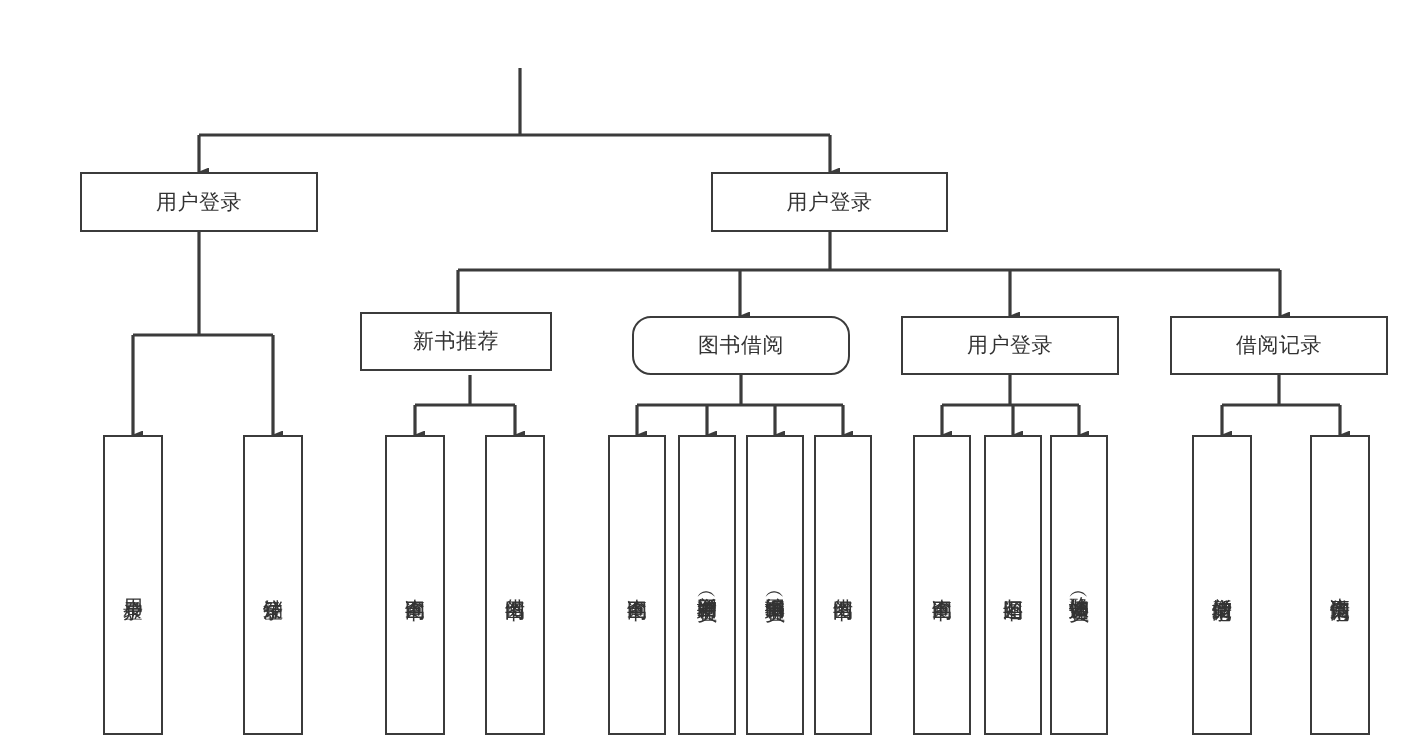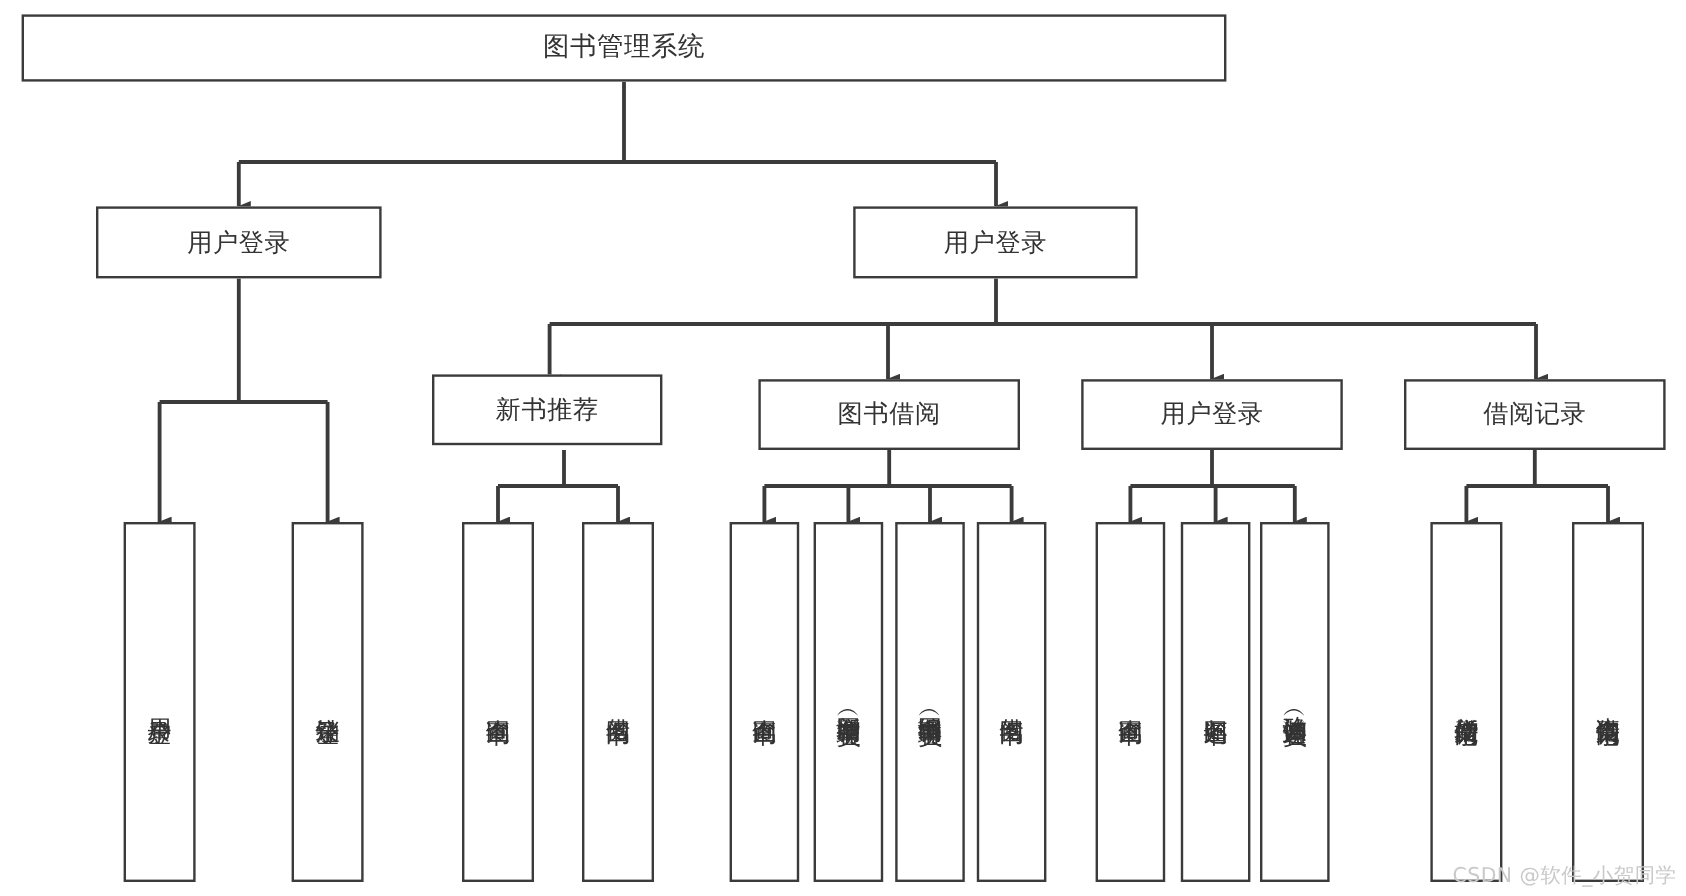--- a/index.html
+++ b/index.html
@@ -109,37 +109,34 @@
         <line x1="942" y1="405" x2="942" y2="435" marker-end="url(#arrowhead)"></line>
         <line x1="1013" y1="405" x2="1013" y2="435" marker-end="url(#arrowhead)"></line>
         <line x1="1079" y1="405" x2="1079" y2="435" marker-end="url(#arrowhead)"></line>
         <line x1="1279" y1="375" x2="1279" y2="405"></line>
         <line x1="1222" y1="405" x2="1340" y2="405"></line>
         <line x1="1222" y1="405" x2="1222" y2="435" marker-end="url(#arrowhead)"></line>
         <line x1="1340" y1="405" x2="1340" y2="435" marker-end="url(#arrowhead)"></line>
       </g>
   </svg>
 
-  <div class="node root" id="node-root" style="left: 18px; top: 12px; width: 1004px; height: 56px;">
-    <span class="node-label">图书管理系统</span>
-  </div>
 
   <div id="level2-layer">
       <div class="node" style="left: 80px; top: 172px; width: 238px; height: 60px;">
         <span class="node-label">用户登录</span>
       </div>
       <div class="node" style="left: 711px; top: 172px; width: 237px; height: 60px;">
         <span class="node-label">用户登录</span>
       </div>
     </div>
   <div id="level3-layer">
       <div class="node" style="left: 360px; top: 312px; width: 192px; height: 59px;">
         <span class="node-label">新书推荐</span>
       </div>
-      <div class="node" style="left: 632px; top: 316px; width: 218px; height: 59px;">
+      <div class="node" style="left: 632px; top: 316px; width: 218px; height: 59px; border-radius: 19px;">
         <span class="node-label">图书借阅</span>
       </div>
       <div class="node" style="left: 901px; top: 316px; width: 218px; height: 59px;">
         <span class="node-label">用户登录</span>
       </div>
       <div class="node" style="left: 1170px; top: 316px; width: 218px; height: 59px;">
         <span class="node-label">借阅记录</span>
       </div>
     </div>
   <div id="leaves-layer">
@@ -177,14 +174,13 @@
         <span class="node-label">确认归还（管理员）</span>
       </div>
       <div class="node vertical" style="left: 1192px; top: 435px; width: 60px; height: 300px;">
         <span class="node-label">新增借阅记录</span>
       </div>
       <div class="node vertical" style="left: 1310px; top: 435px; width: 60px; height: 300px;">
         <span class="node-label">查询借阅记录</span>
       </div>
     </div>
 
-  <div id="watermark">CSDN @软件_小贺同学</div>
 </div>
 
 </body></html>

